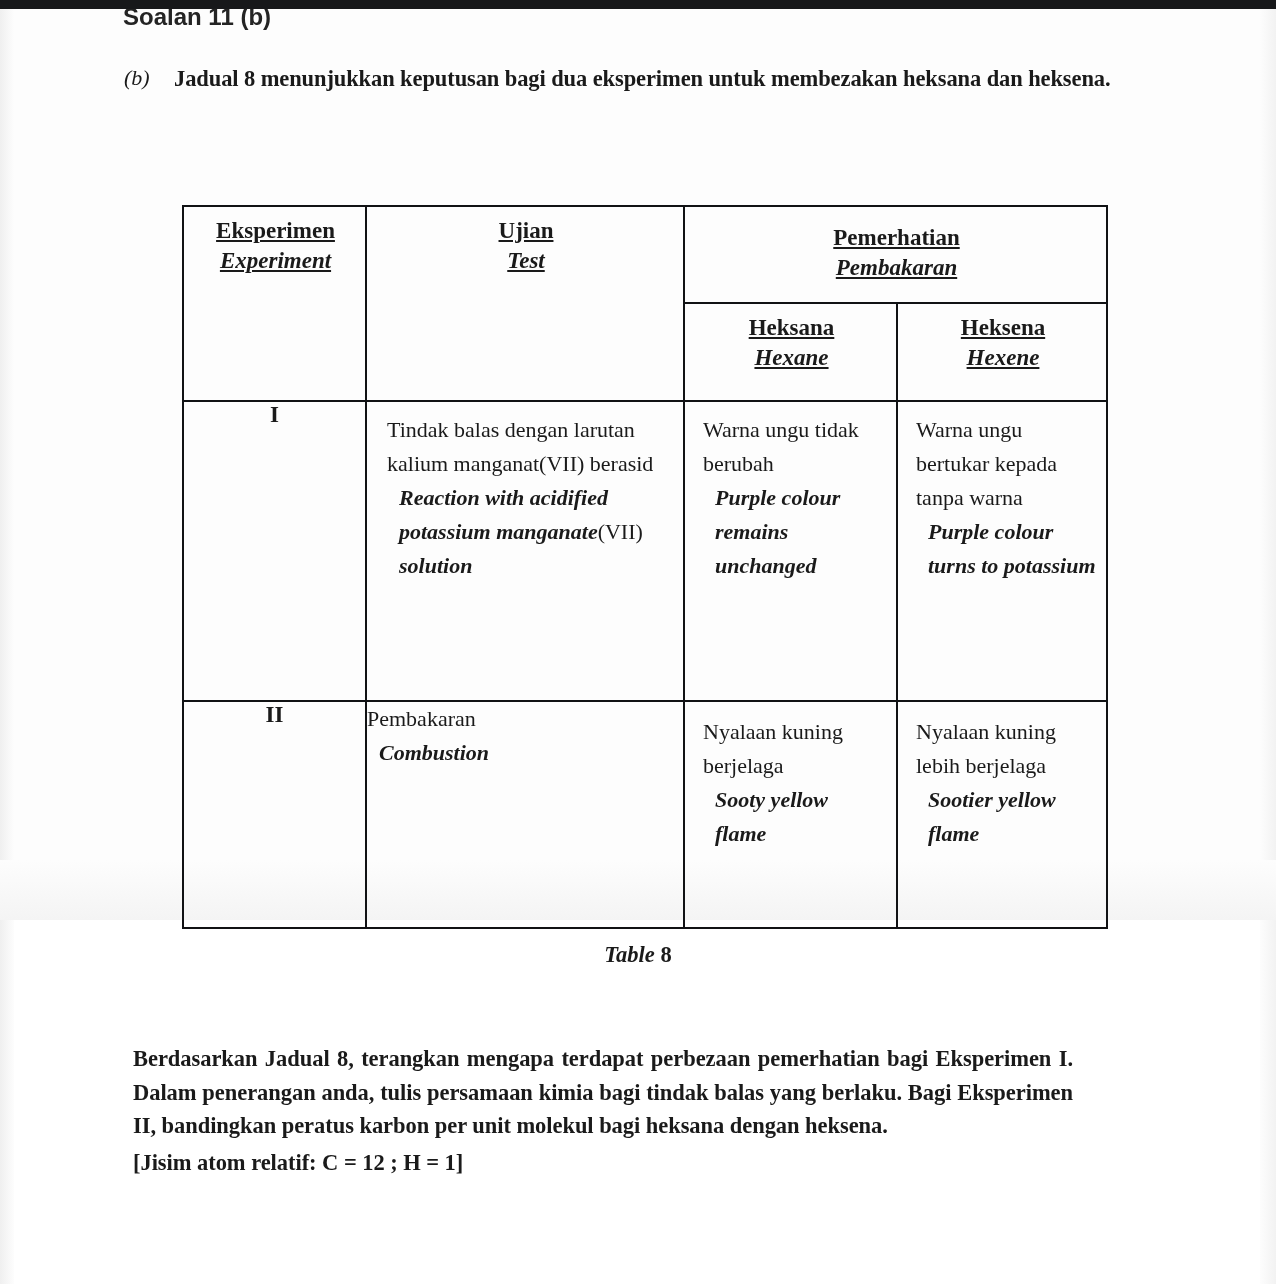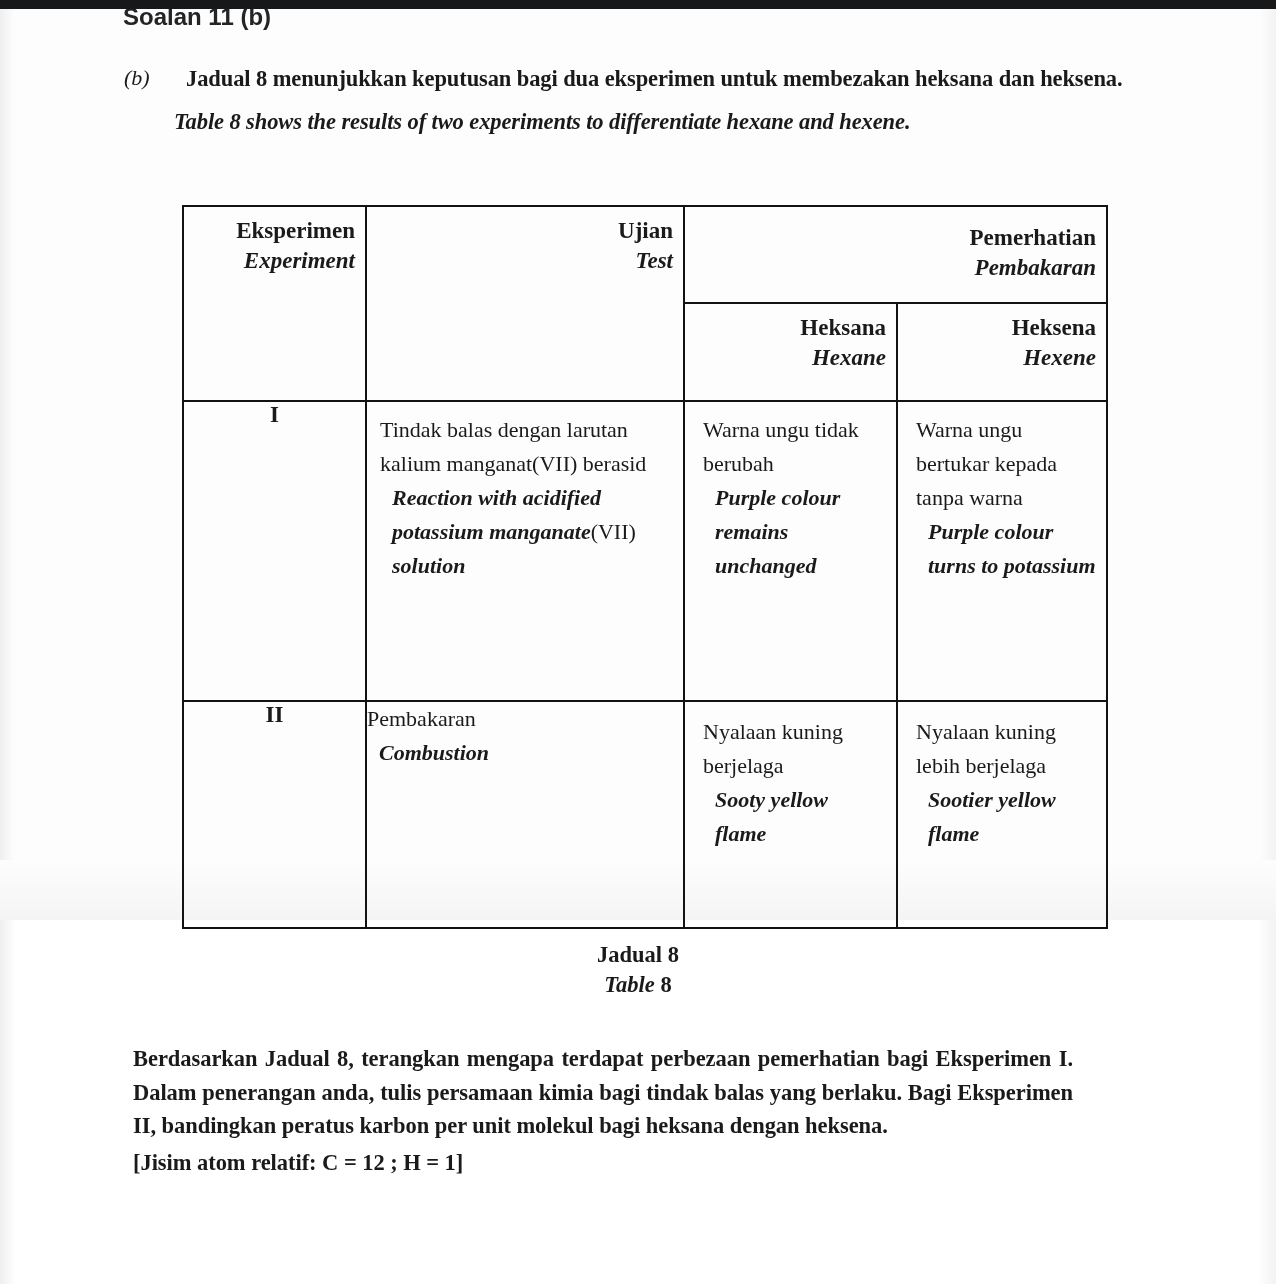--- a/index.html
+++ b/index.html
@@ -70,21 +70,20 @@
     line-height: 32px;
     padding-left: 2px;
     box-sizing: border-box;
   }
   .intro-text {
     flex: 1 1 auto;
     font-size: 22.5px;
     line-height: 33px;
     font-weight: 600;
     letter-spacing: -0.1px;
-    margin-left: 12px;
   }
   .intro-en {
     margin-left: 52px;
     margin-top: 11px;
     font-size: 22.5px;
     line-height: 32px;
     font-style: italic;
     font-weight: 600;
     letter-spacing: -0.1px;
   }
@@ -105,21 +104,22 @@
   }
   table.t8 td {
     border: 2.4px solid #111214;
     vertical-align: top;
     padding: 0;
   }
   .cell-pad {
     padding: 9px 10px 6px 12px;
   }
   .ctr {
-    text-align: right;
+    text-align: center;
+    text-decoration: underline;
   }
   .hdr-ms {
     font-size: 23px;
     font-weight: bold;
     line-height: 30px;
   }
   .hdr-en {
     font-size: 23px;
     font-weight: bold;
     font-style: italic;
@@ -141,21 +141,21 @@
   .body-en {
     font-size: 22px;
     line-height: 34px;
     font-style: italic;
     font-weight: 600;
     margin-left: 12px;
   }
   .body-en .nonit { font-style: normal; font-weight: 500; }
 
   
-  .r1-test { padding: 11px 8px 0 13px; }
+  .r1-test { padding: 11px 8px 0 20px; }
   .r1-obs  { padding: 11px 8px 0 18px; }
   .r2-obs  { padding: 13px 16px 0 18px; }
 
   
   .caption {
     position: absolute;
     left: 0;
     top: 940px;
     width: 1276px;
     text-align: center;
@@ -223,21 +223,20 @@
 
   <div class="soalan-clip">
     <span class="soalan-label">Soalan 11 (b)</span>
   </div>
 
   <div class="intro">
     <div class="intro-row">
       <div class="intro-marker">(b)</div>
       <div class="intro-text">Jadual 8 menunjukkan keputusan bagi dua eksperimen untuk membezakan heksana dan heksena.</div>
     </div>
-    <div class="intro-en">Table 8 shows the results of two experiments to differentiate hexane and hexene.</div>
   </div>
 
   <div class="tbl-wrap">
     <table class="t8">
       <colgroup>
         <col style="width:183px">
         <col style="width:318px">
         <col style="width:213px">
         <col style="width:210px">
       </colgroup>
@@ -322,21 +321,20 @@
               <div class="body-ms">Nyalaan kuning lebih berjelaga</div>
               <div class="body-en">Sootier yellow flame</div>
             </div>
           </td>
         </tr>
       </tbody>
     </table>
   </div>
 
   <div class="caption">
-    <div class="cap-ms">Jadual 8</div>
     <div class="cap-en"><span>Table</span> <span class="nonit">8</span></div>
   </div>
 
   <div class="bottom">
     <p>Berdasarkan Jadual 8, terangkan mengapa terdapat perbezaan pemerhatian bagi Eksperimen I. Dalam penerangan anda, tulis persamaan kimia bagi tindak balas yang berlaku. Bagi Eksperimen II, bandingkan peratus karbon per unit molekul bagi heksana dengan heksena.</p>
     <p class="rma">[Jisim atom relatif: C = 12 ; H = 1]</p>
   </div>
 
 </div>
 

